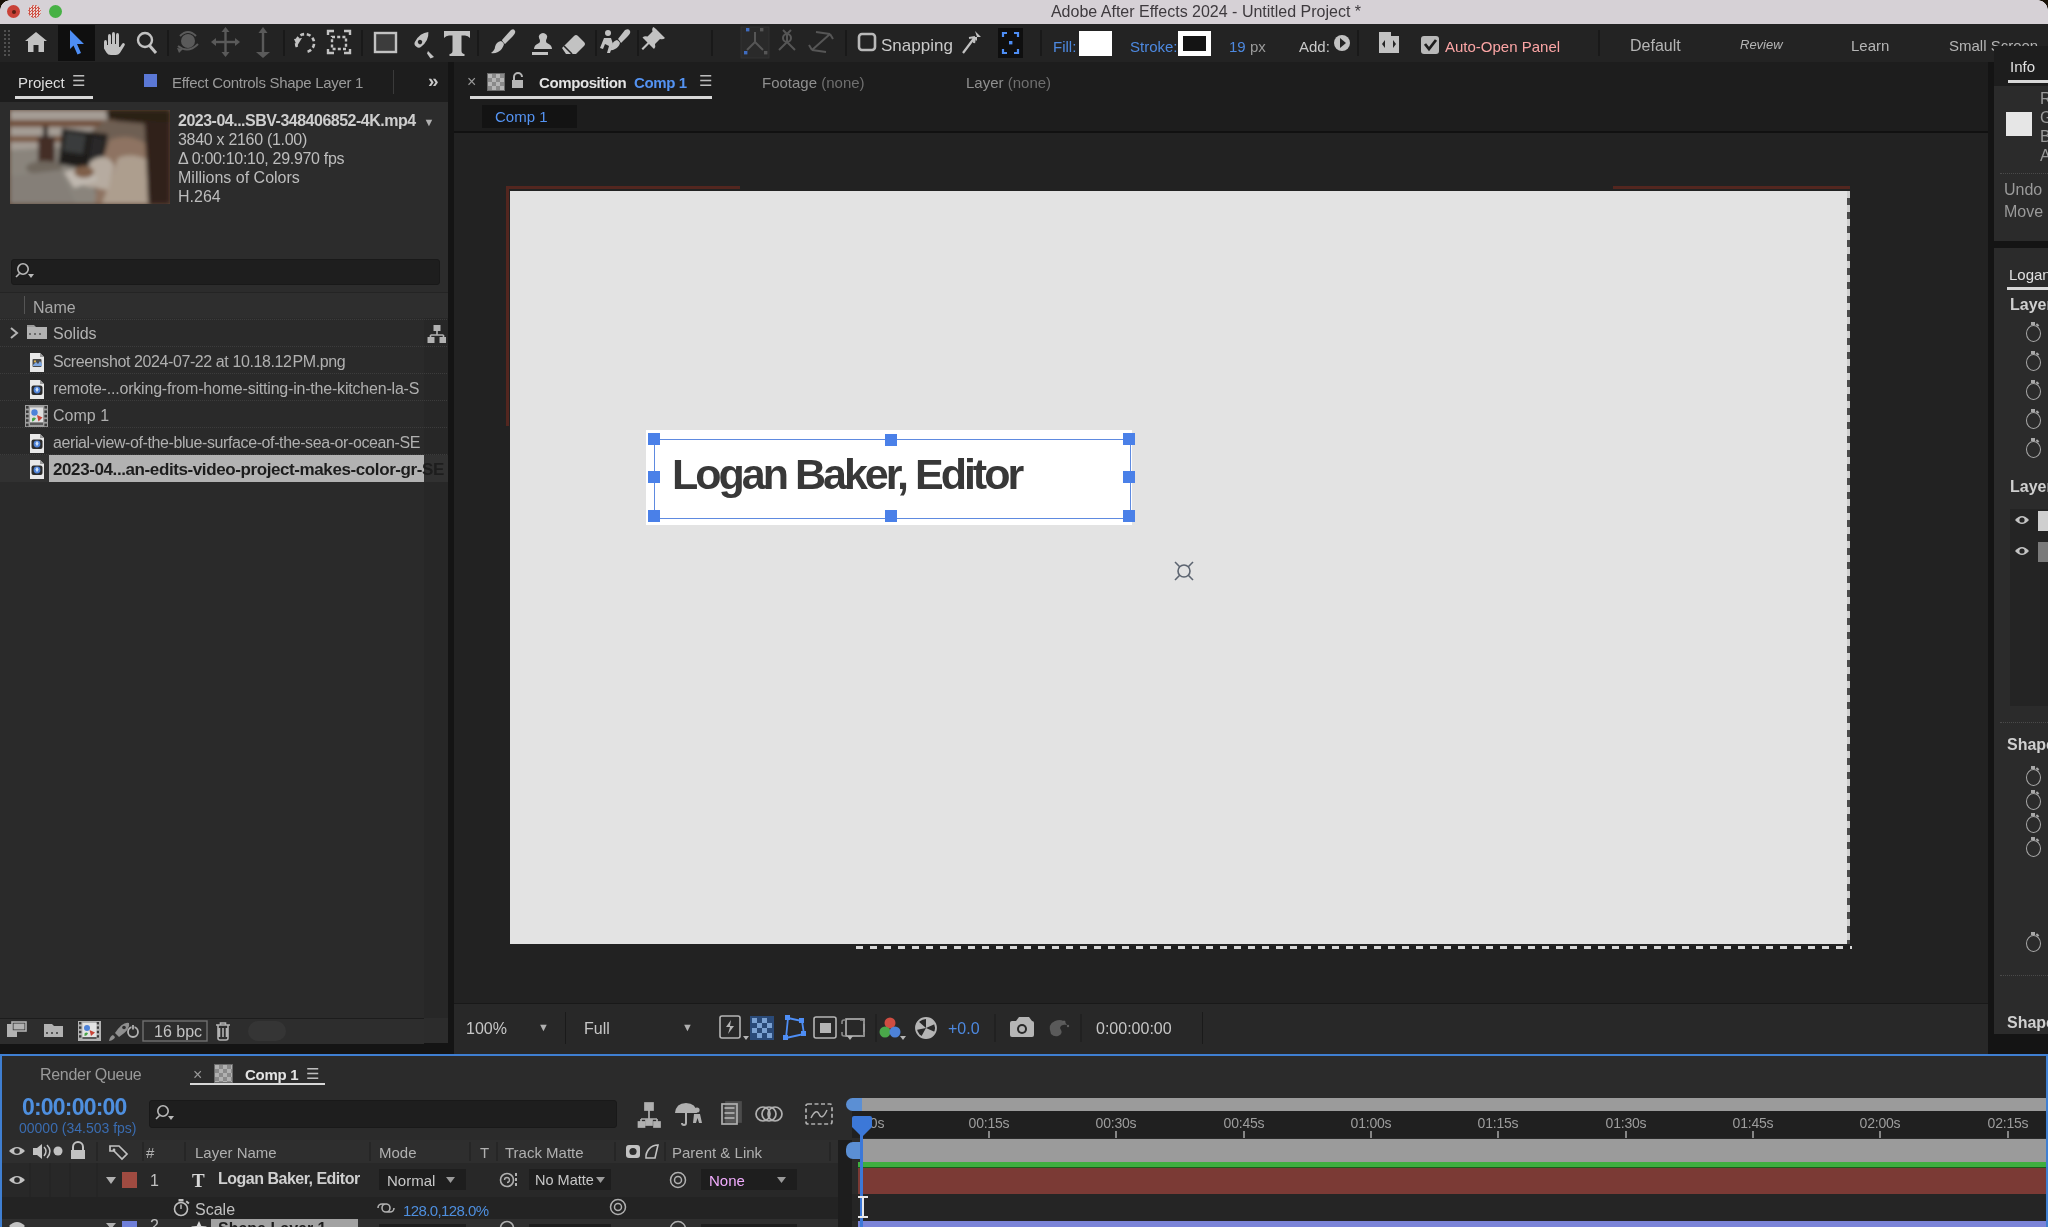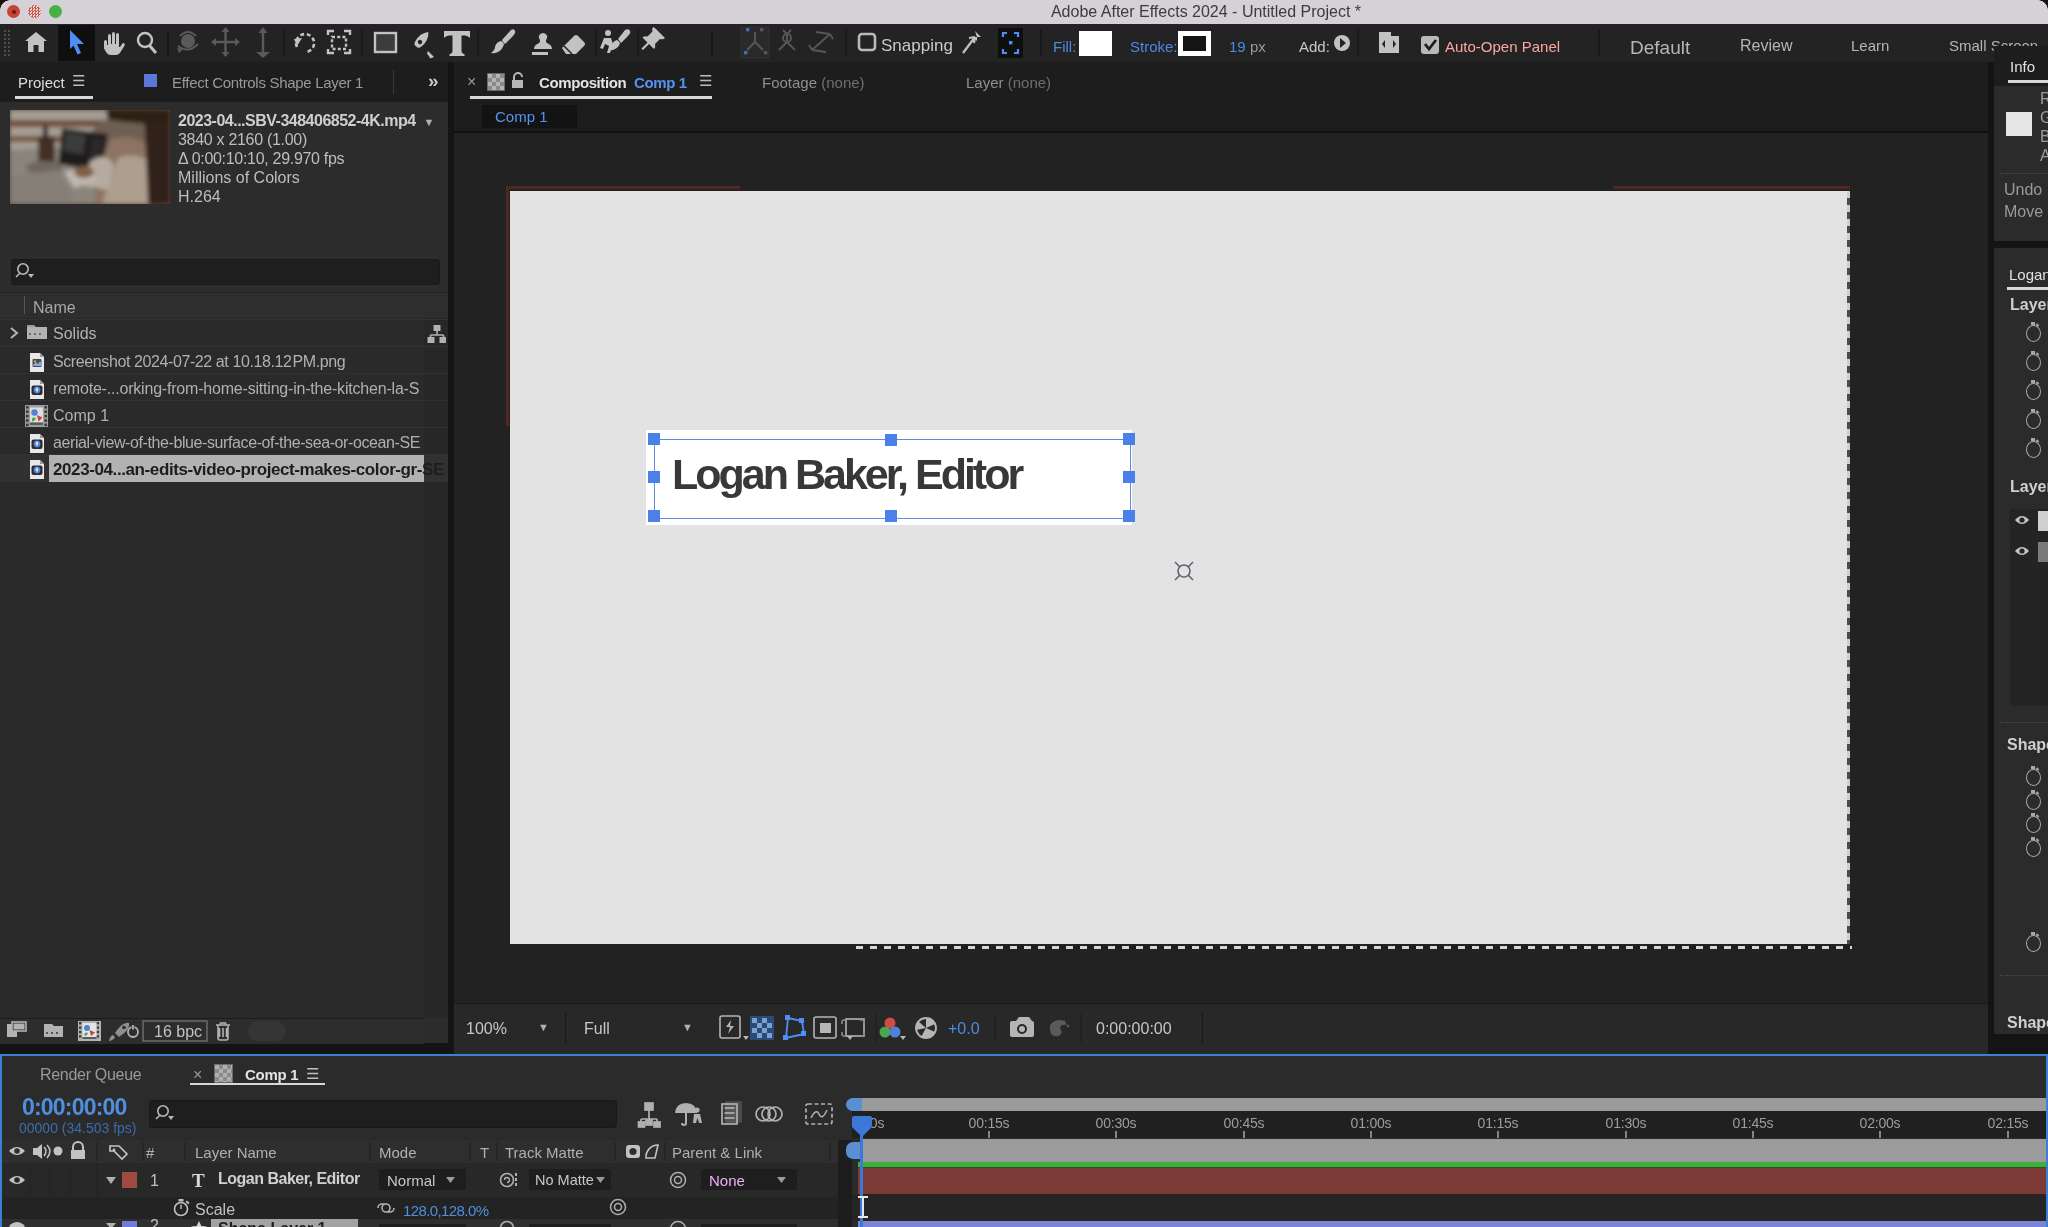--- a/index.html
+++ b/index.html
@@ -162,22 +162,22 @@
   <line x1="1599" y1="6" x2="1599" y2="32" stroke="#191919" stroke-width="2"></line>
   <line x1="1630" y1="0" x2="1630" y2="38" stroke="#191919" stroke-width="0"></line>
 </svg>
 <div class="txt" style="left:881px;top:36px;font-size:17px;color:#c9c9c9;">Snapping</div>
 <div class="txt" style="left:1053px;top:38px;font-size:15px;color:#4d89e0;">Fill:</div>
 <div class="txt" style="left:1130px;top:38px;font-size:15px;color:#4d89e0;">Stroke:</div>
 <div class="txt" style="left:1229px;top:38px;font-size:15px;color:#4d89e0;">19</div>
 <div class="txt" style="left:1250px;top:38px;font-size:15px;color:#9a9a9a;">px</div>
 <div class="txt" style="left:1299px;top:38px;font-size:15px;color:#c9c9c9;">Add:</div>
 <div class="txt" style="left:1445px;top:38px;font-size:15px;color:#fca5a5;">Auto-Open Panel</div>
-<div class="txt" style="left:1630px;top:37px;font-size:19px;color:#b5b5b5;">Default</div>
-<div class="txt" style="left:1740px;top:37px;font-size:16px;color:#b5b5b5;">Review</div>
+<div class="txt" style="left:1630px;top:37px;font-size:16px;color:#b5b5b5;">Default</div>
+<div class="txt" style="left:1740px;top:37px;font-size:13px;color:#b5b5b5;font-style:italic;">Review</div>
 <div class="txt" style="left:1851px;top:37px;font-size:15px;color:#b5b5b5;">Learn</div>
 <div class="txt" style="left:1949px;top:37px;font-size:15px;color:#b5b5b5;">Small Screen</div>
 
 <div class="abs" id="leftpanel" style="left:0;top:62px;width:448px;height:981px;background:#2b2b2b;">
 
   <div class="abs" style="left:0;top:0;width:448px;height:40px;background:#1d1d1d;"></div>
   <div class="txt" style="left:18px;top:12px;font-size:15px;color:#dedede;">Project</div>
   <div class="txt" style="left:72px;top:10px;font-size:15px;color:#bdbdbd;letter-spacing:1px;">☰</div>
   <div class="abs" style="left:15px;top:34px;width:78px;height:2.5px;background:#d8d8d8;"></div>
   <div class="abs" style="left:144px;top:12px;width:13px;height:13px;background:#5b78d6;"></div>

